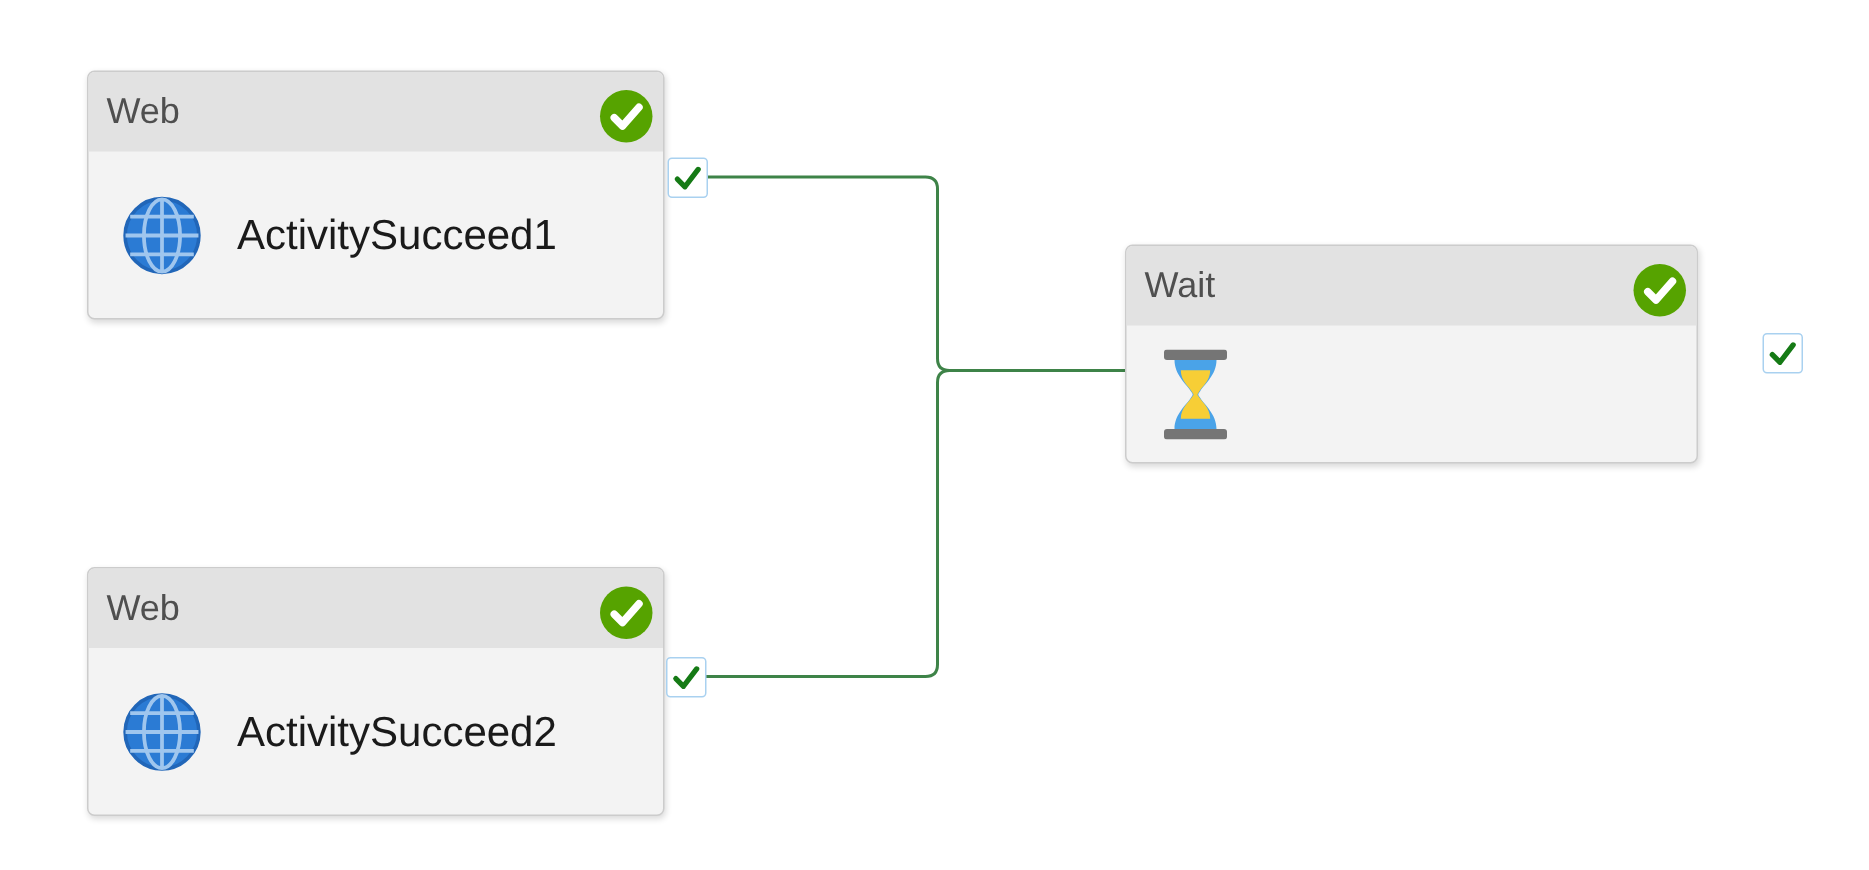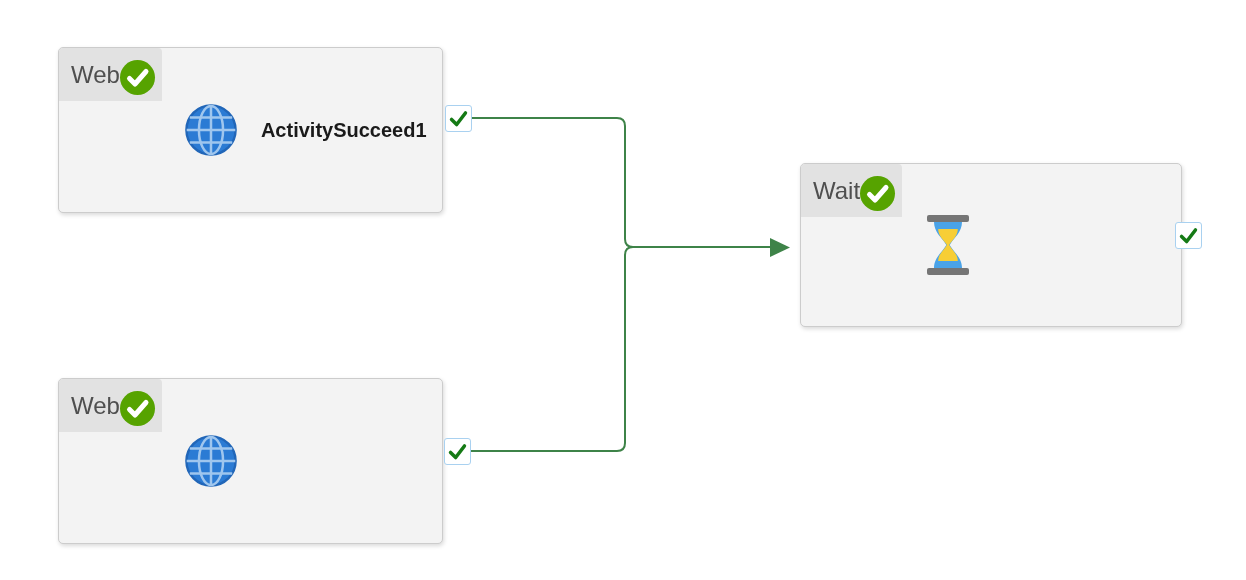--- a/index.html
+++ b/index.html
@@ -44,27 +44,26 @@
     stroke:none;
   }
   .node{
     position:absolute;
     width:385px;height:166px;
     background:var(--node-body-bg);
     border:1px solid var(--node-border);
     border-radius:5px;
     box-shadow:1px 2px 4px rgba(0,0,0,0.15);
     box-sizing:border-box;
-    display:flex;flex-direction:row;
+    display:flex;flex-direction:column;
     cursor:pointer;
-    text-align:right;
   }
   .node-1{left:58px;top:47px;}
   .node-2{left:58px;top:378px;}
-  .node-3{left:800px;top:163px;width:382px;height:164px;}
+  .node-3{left:750px;top:163px;width:382px;height:146px;}
   .node-header{
     height:53px;flex:0 0 53px;
     background:var(--node-header-bg);
     border-radius:4px 4px 0 0;
     display:flex;align-items:center;
     padding:0 7px 0 12px;
     box-sizing:border-box;
   }
   .node-type{
     flex:1;
@@ -91,24 +90,23 @@
   }
   .node-icon{display:flex;align-items:center;justify-content:center;}
   .node-icon svg{display:block;}
   .globe-fill{fill:var(--globe-blue);stroke:var(--globe-rim-blue);stroke-width:2.5;}
   .globe-grid{fill:none;stroke:var(--globe-grid-blue);stroke-width:2.6;}
   .hg-bar{fill:var(--hourglass-bar-gray);}
   .hg-glass{fill:var(--hourglass-blue);}
   .hg-sand{fill:var(--hourglass-sand-yellow);}
   .node-title{
     margin-left:23px;
-    font-size:20px;
+    font-size:28px;
     color:var(--title-text);
     white-space:nowrap;
-    font-weight:bold;
   }
   .port{
     position:absolute;
     width:27px;height:27px;
     background:#ffffff;
     border:1px solid var(--port-border-blue);
     border-radius:3px;
     box-sizing:border-box;
     display:flex;align-items:center;justify-content:center;
     cursor:pointer;
@@ -175,20 +173,21 @@
       <span class="node-icon">
         <svg width="54" height="54" viewBox="0 0 56 56">
           <circle class="globe-fill" cx="28" cy="28" r="25.5"></circle>
           <ellipse class="globe-grid" cx="28" cy="28" rx="12.5" ry="25"></ellipse>
           <line class="globe-grid" x1="28" y1="3.5" x2="28" y2="52.5"></line>
           <line class="globe-grid" x1="6" y1="15" x2="50" y2="15"></line>
           <line class="globe-grid" x1="2.8" y1="28" x2="53.2" y2="28"></line>
           <line class="globe-grid" x1="6" y1="41" x2="50" y2="41"></line>
         </svg>
       </span>
+      <span class="node-title">ActivitySucceed2</span>
     </div>
   </div>
   <div class="port port-2">
     <svg width="25" height="25" viewBox="0 0 27 27">
         <path class="port-check" d="M6,14.5 L11.5,20 L21,7.5"></path>
       </svg>
   </div>
 
   <div class="node node-3">
     <div class="node-header">

